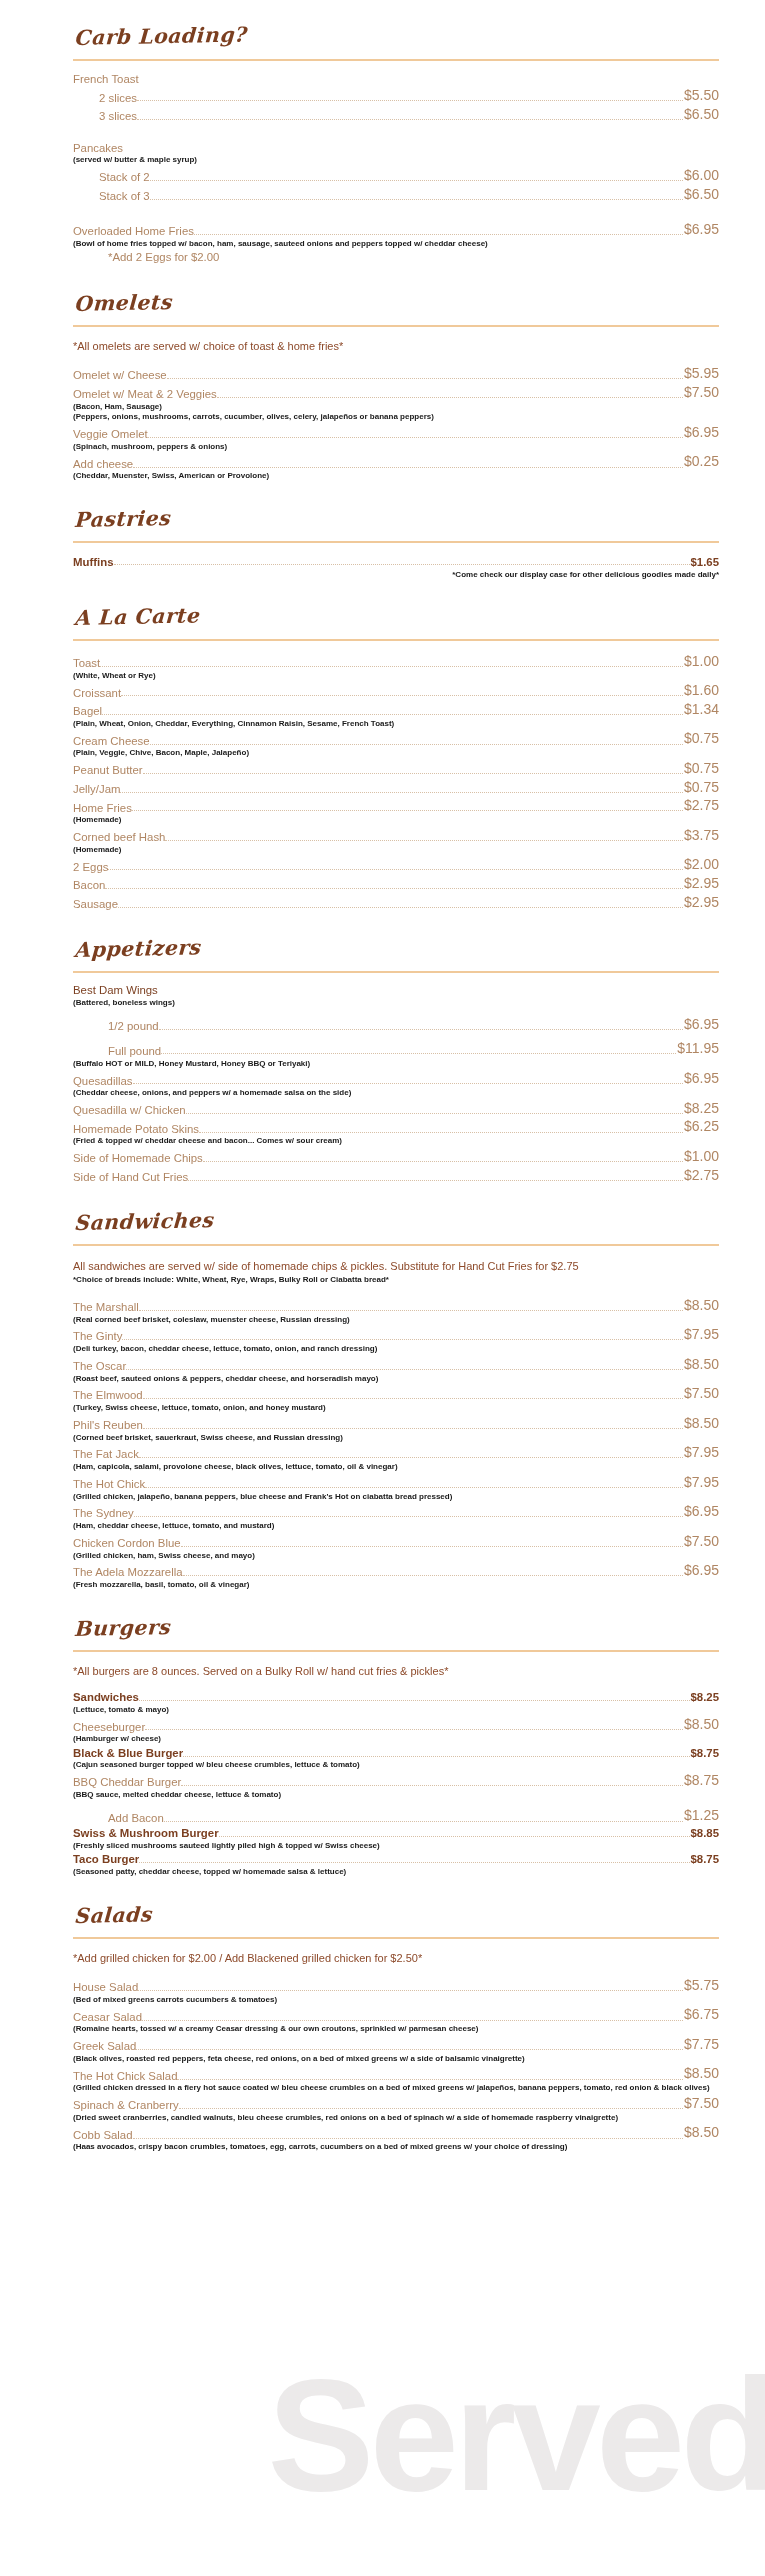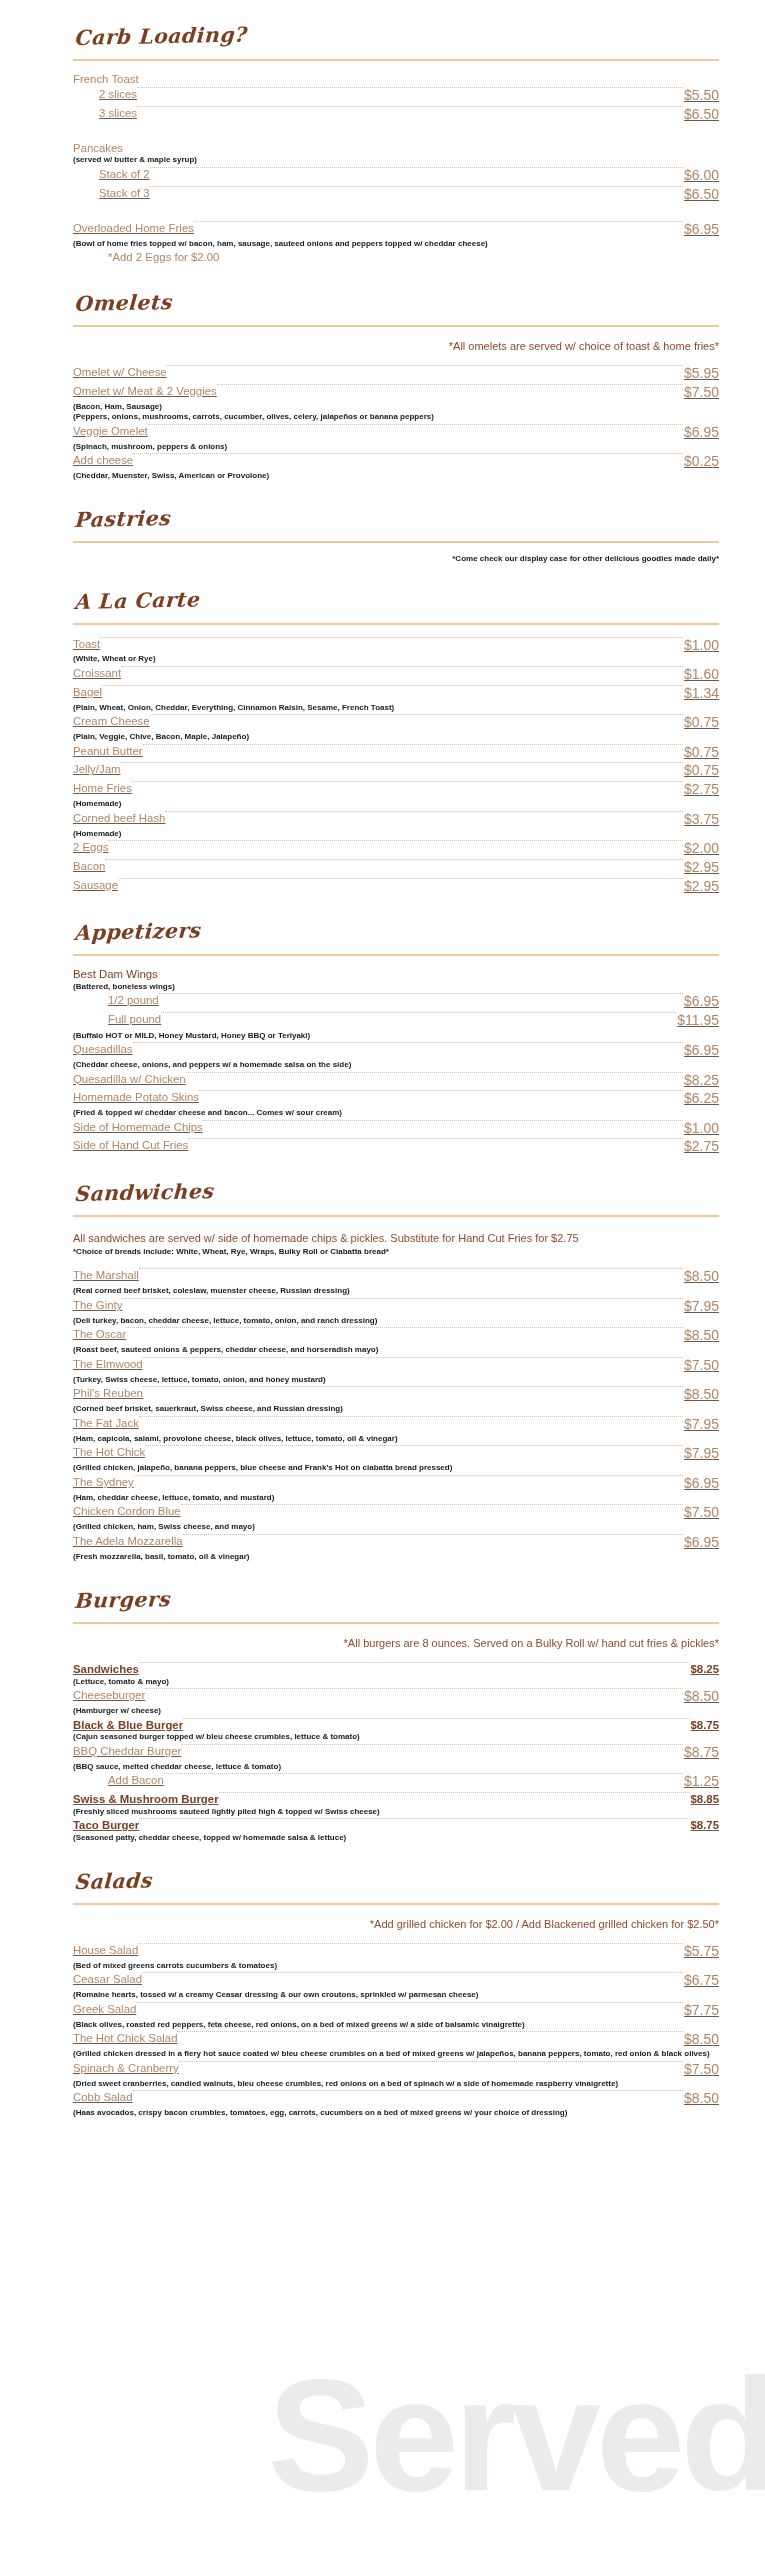--- a/index.html
+++ b/index.html
@@ -59,21 +59,21 @@
   .sec-head-wrap {
     padding: 0 47px 0 73px;
     margin-top: 26px;
   }
   .sec-rule {
     border-top: 2.3px solid #f0c99a;
     margin: 9px 47px 0 73px;
   }
   
   .note-center {
-    text-align: right;
+    text-align: left;
     color: #8a5a3b;
     font-size: 9.5px;
     margin: 12px 0 3px 0;
     line-height: 1.35;
   }
   .note-center.big {
     font-size: 11px;
     color: #8d4a2a;
   }
   .note-right {
@@ -86,25 +86,25 @@
   .note-lead {
     color: #8d4a2a;
     font-size: 11px;
     margin: 13.7px 0 0 0;
     line-height: 1.35;
   }
   
   .rows { margin-top: 10.6px; }
   .row {
     display: flex;
+    align-items: flex-end;
     width: 100%;
     line-height: 1.28;
     margin: 0;
     padding: 0.8px 0 0 0;
-    text-decoration: underline;
   }
   .row .nm {
     font-size: 11.4px;
     color: #b08663;
     white-space: nowrap;
     flex: 0 0 auto;
   }
   .row .dots {
     flex: 1 1 auto;
     border-bottom: 1.9px dotted #d8c0a6;
@@ -119,21 +119,21 @@
     flex: 0 0 auto;
     padding-left: 0.8px;
   }
   
   .row.strong .nm, .row.strong .pr {
     color: #7b3f20;
     font-weight: 700;
     font-size: 11.4px;
   }
   .row.indent { padding-left: 26px; }
-  .row.indent2 { padding-left: 35px; }
+  .row.indent2 { padding-left: 35px; margin-top: 6px; }
   .sub {
     font-size: 8px;
     font-weight: 700;
     color: #1a1a1a;
     line-height: 1.35;
     margin: 0 0 0 0;
     padding: 0;
   }
   .title-only {
     font-size: 11.4px;
@@ -220,20 +220,25 @@
           <span class="dots"></span>
           <span class="pr">$0.25</span>
         </div>
         <div class="sub">(Cheddar, Muenster, Swiss, American or Provolone)</div>
       </div>
     </div>
     <div class="sec-head-wrap"><div class="sec-head">Pastries</div></div>
     <div class="sec-rule"></div>
     <div class="section">
       <div class="rows">
+        <div class="row strong">
+          <span class="nm">Muffins</span>
+          <span class="dots"></span>
+          <span class="pr">$1.65</span>
+        </div>
         <div class="note-right" style="text-align:right">*Come check our display case for other delicious goodies made daily*</div>
       </div>
     </div>
     <div class="sec-head-wrap"><div class="sec-head">A La Carte</div></div>
     <div class="sec-rule"></div>
     <div class="section">
       <div class="rows">
         <div class="row">
           <span class="nm">Toast</span>
           <span class="dots"></span>

